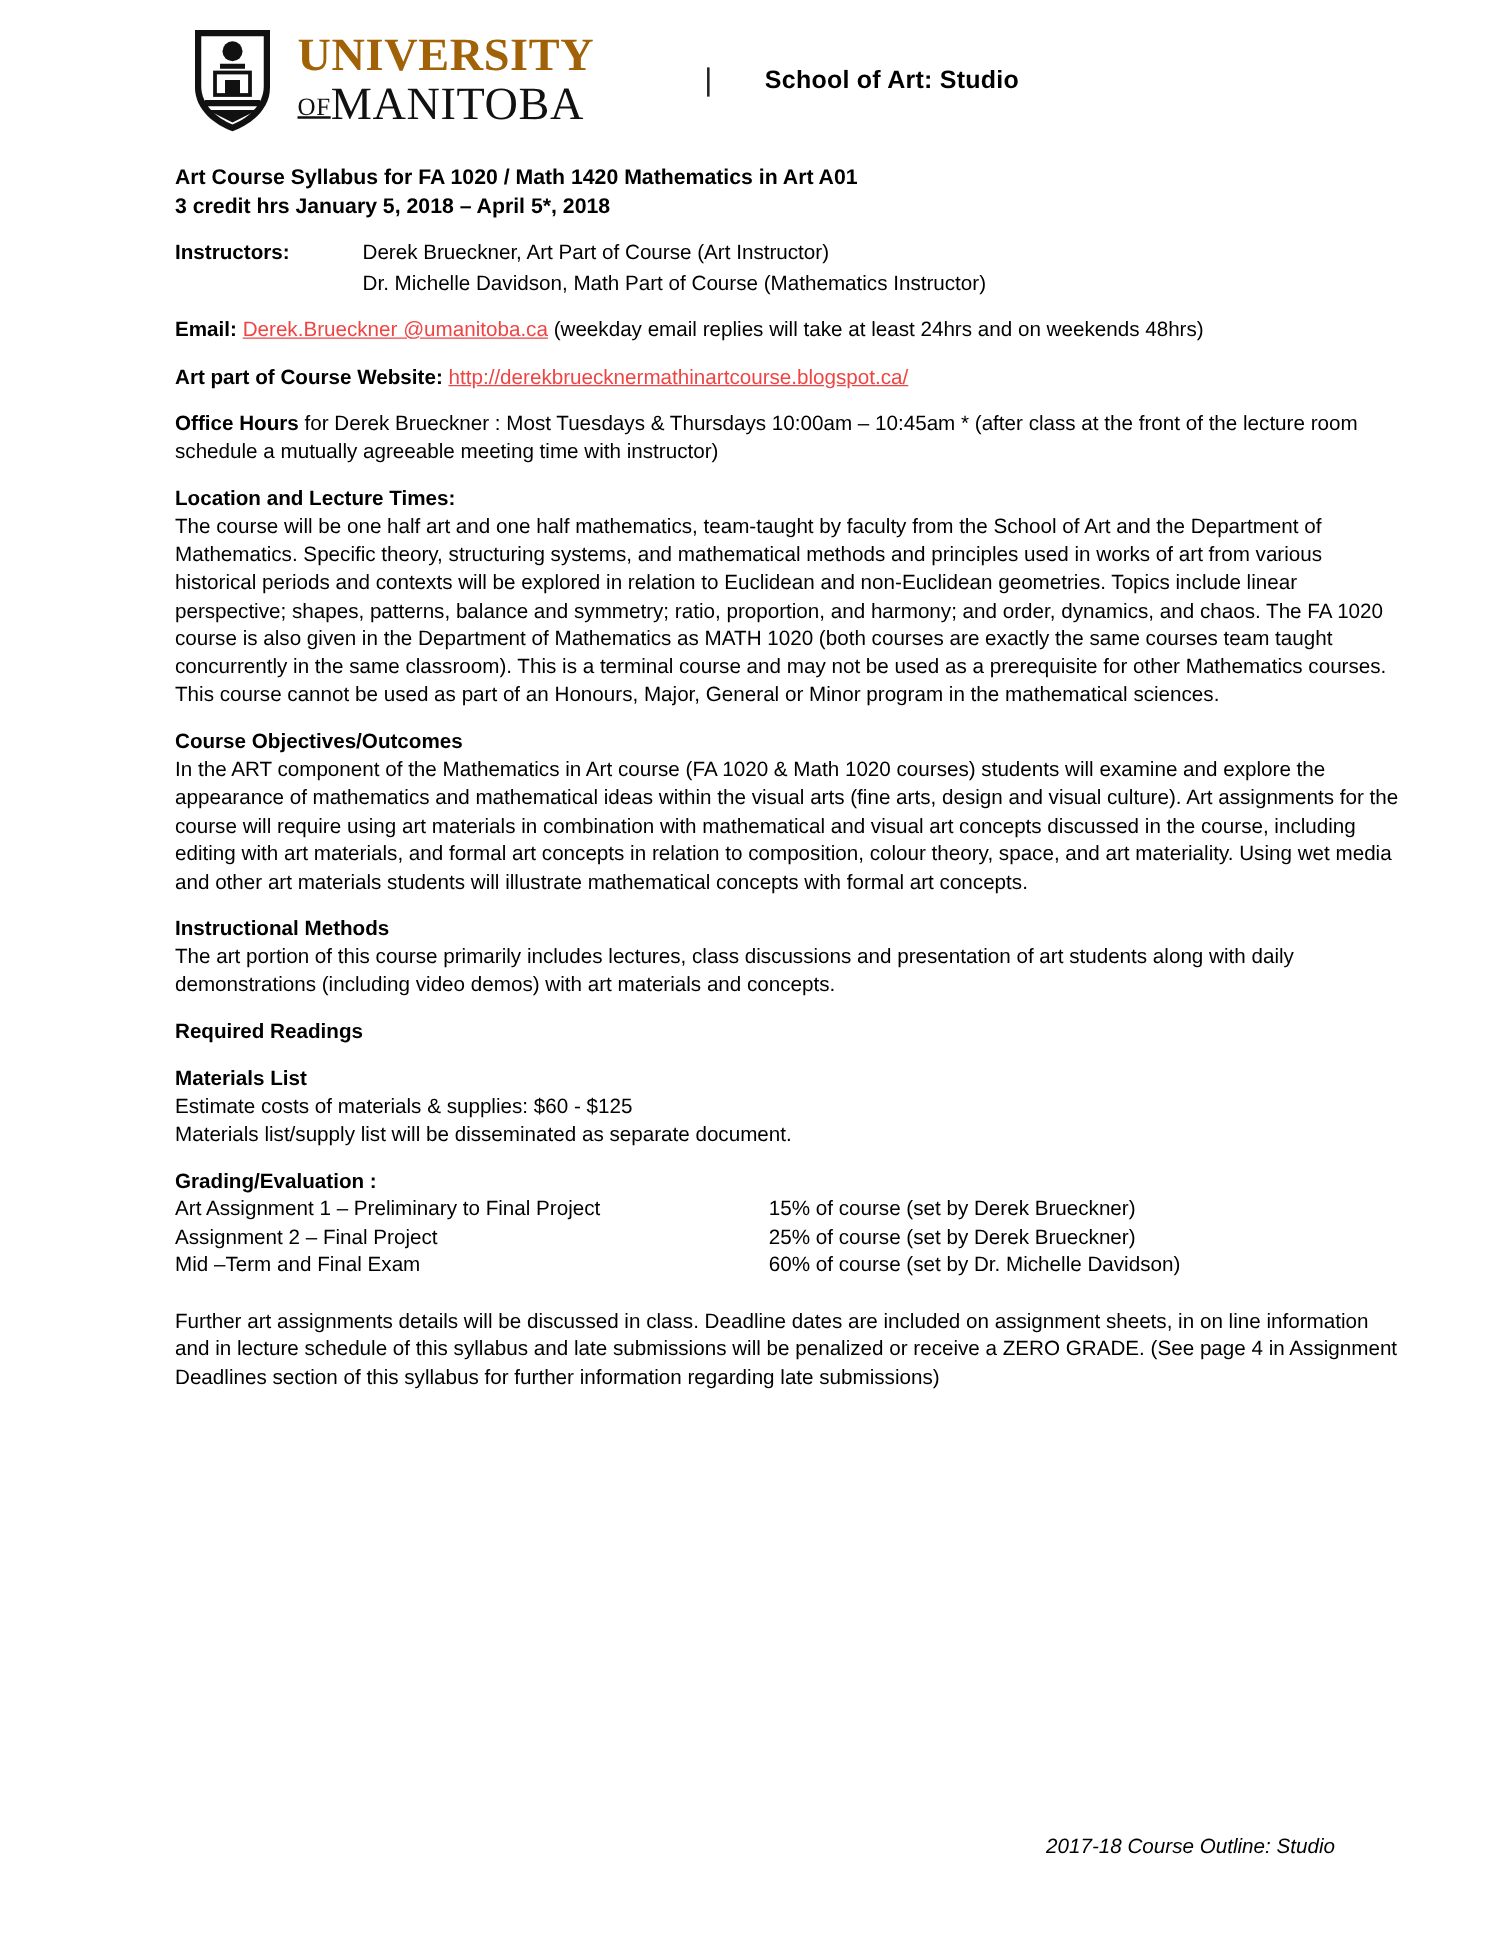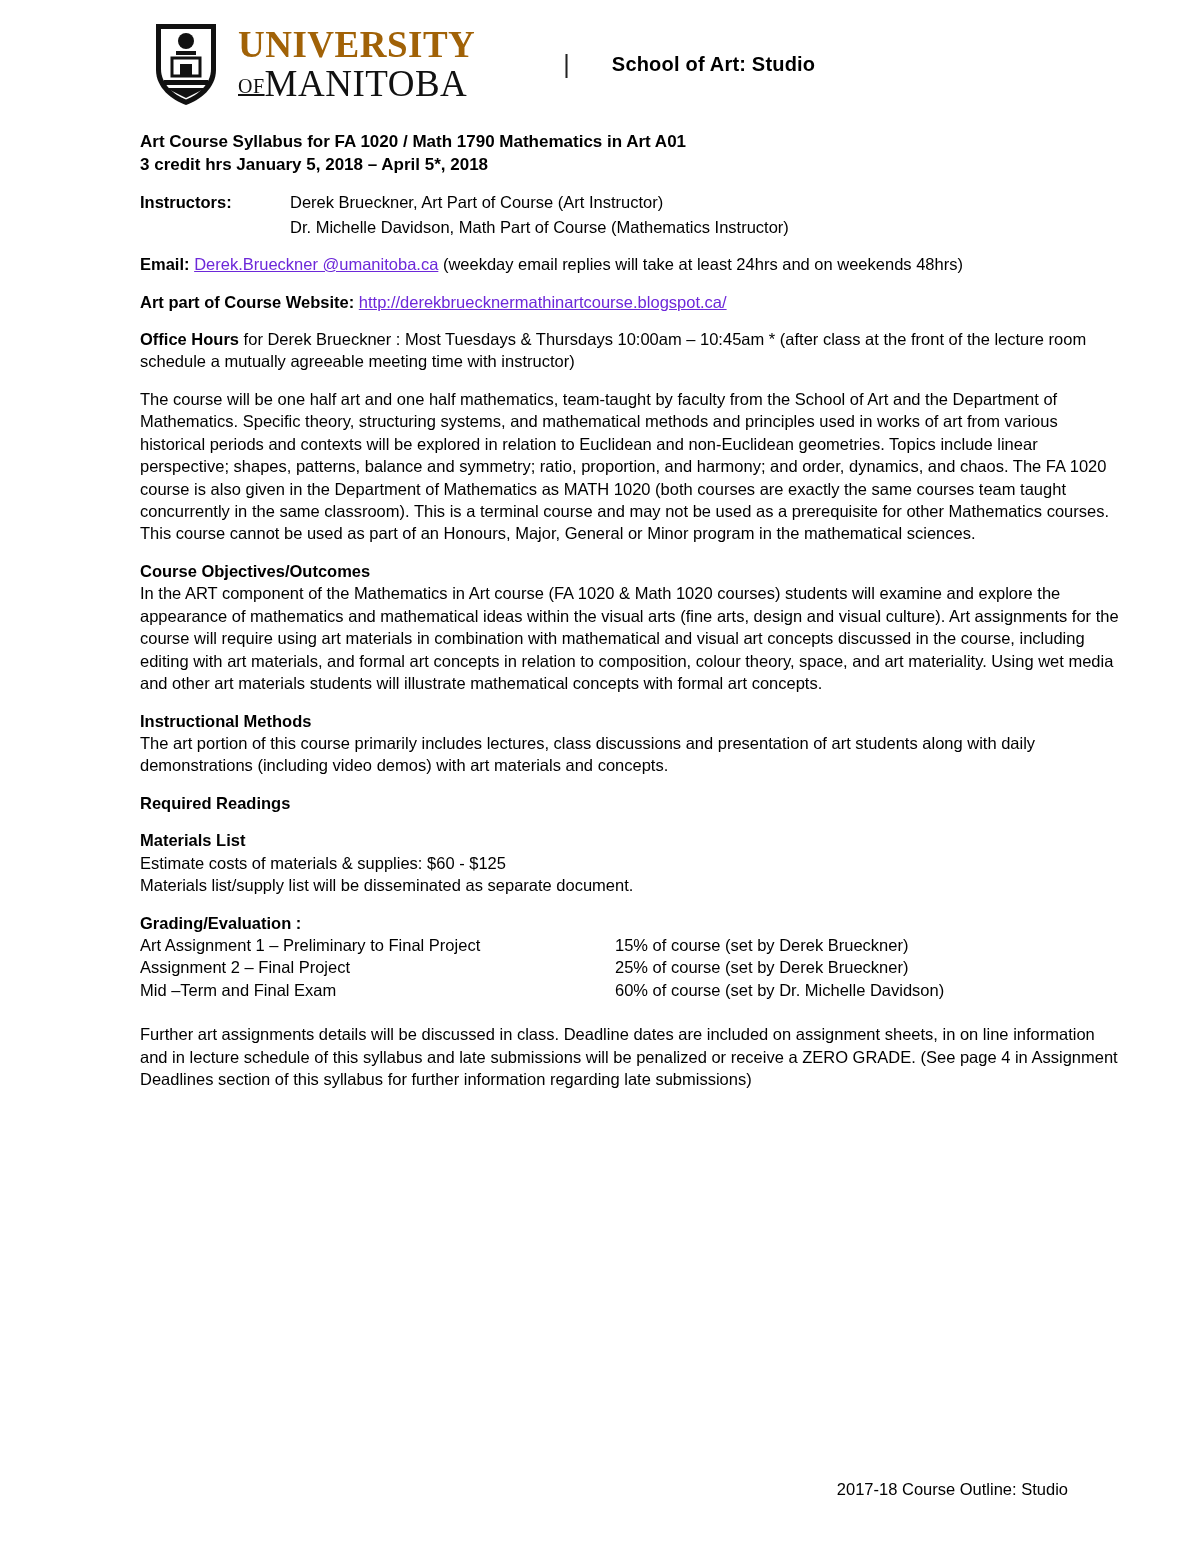--- a/index.html
+++ b/index.html
@@ -72,21 +72,21 @@
     letter-spacing: 0.2px;
   }
 
   
   .body {
     margin-top: 16px;
     font-size: 16.5px;
     line-height: 1.36;
   }
   .b { font-weight: bold; }
-  .link { color: #6d28d9; text-decoration: underline; }
+  .link { color: #ef4444; text-decoration: underline; }
   p { margin: 0; }
   .gap { height: 15px; }
   .gap-sm { height: 7px; }
   .title-line { font-weight: bold; font-size: 17px; }
   .section-head { font-weight: bold; font-size: 16.5px; }
 
   .instr-grid {
     display: grid;
     grid-template-columns: 150px 1fr;
     row-gap: 2px;
@@ -94,21 +94,22 @@
   .para { text-align: left; }
 
   .grade-row {
     display: grid;
     grid-template-columns: 475px 1fr;
   }
 
   .footer {
     position: absolute;
     right: 132px;
-    bottom: 54px;
+    bottom: 66px;
+    font-style: italic;
     font-size: 16.5px;
   }
 </style>
 </head>
 <body>
 
 <div class="page">
 
   <div class="header">
     <div class="crest">
@@ -126,21 +127,21 @@
     <div class="wordmark">
       <div class="w1">UNIVERSITY</div>
       <div class="w2"><span class="small">OF</span><span>MANITOBA</span></div>
     </div>
     <div class="header-divider">|</div>
     <div class="unit-title">School of Art: Studio</div>
   </div>
 
   <div class="body">
 
-    <p class="title-line">Art Course Syllabus for FA 1020 / Math 1790   Mathematics in Art   A01</p>
+    <p class="title-line">Art Course Syllabus for FA 1020 / Math 1420   Mathematics in Art   A01</p>
     <p class="title-line">3 credit hrs      January 5, 2018 – April 5*, 2018</p>
 
     <div class="gap"></div>
 
     <div class="instr-grid">
       <div class="b">Instructors:</div>
       <div>Derek Brueckner, Art Part of Course (Art Instructor)</div>
       <div></div>
       <div>Dr. Michelle Davidson, Math Part of Course (Mathematics Instructor)</div>
     </div>
@@ -154,20 +155,21 @@
 
     <p><span class="b">Art part of Course Website:</span>
       <a class="link" href="#">http://derekbruecknermathinartcourse.blogspot.ca/</a></p>
 
     <div class="gap"></div>
 
     <p class="para"><span class="b">Office Hours</span><span> for Derek Brueckner : Most Tuesdays &amp; Thursdays 10:00am – 10:45am * (after class at the front of the lecture room schedule a mutually agreeable meeting time with instructor)</span></p>
 
     <div class="gap"></div>
 
+    <p class="section-head">Location and Lecture Times:</p>
     <p class="para">The course will be one half art and one half mathematics, team-taught by faculty from the School of Art and the Department of Mathematics. Specific theory, structuring systems, and mathematical methods and principles used in works of art from various historical periods and contexts will be explored in relation to Euclidean and non-Euclidean geometries. Topics include linear perspective; shapes, patterns, balance and symmetry; ratio, proportion, and harmony; and order, dynamics, and chaos. The FA 1020 course is also given in the Department of Mathematics as MATH 1020 (both courses are exactly the same courses team taught concurrently in the same classroom). This is a terminal course and may not be used as a prerequisite for other Mathematics courses. This course cannot be used as part of an Honours, Major, General or Minor program in the mathematical sciences.</p>
 
     <div class="gap"></div>
 
     <p class="section-head">Course Objectives/Outcomes</p>
     <p class="para">In the ART component of the Mathematics in Art course (FA 1020 &amp; Math 1020 courses) students will examine and explore the appearance of mathematics and mathematical ideas within the visual arts (fine arts, design and visual culture). Art assignments for the course will require using art materials in combination with mathematical and visual art concepts discussed in the course, including editing with art materials, and formal art concepts in relation to composition, colour theory, space, and art materiality. Using wet media and other art materials students will illustrate mathematical concepts with formal art concepts.</p>
 
     <div class="gap"></div>
 
     <p class="section-head">Instructional Methods</p>

